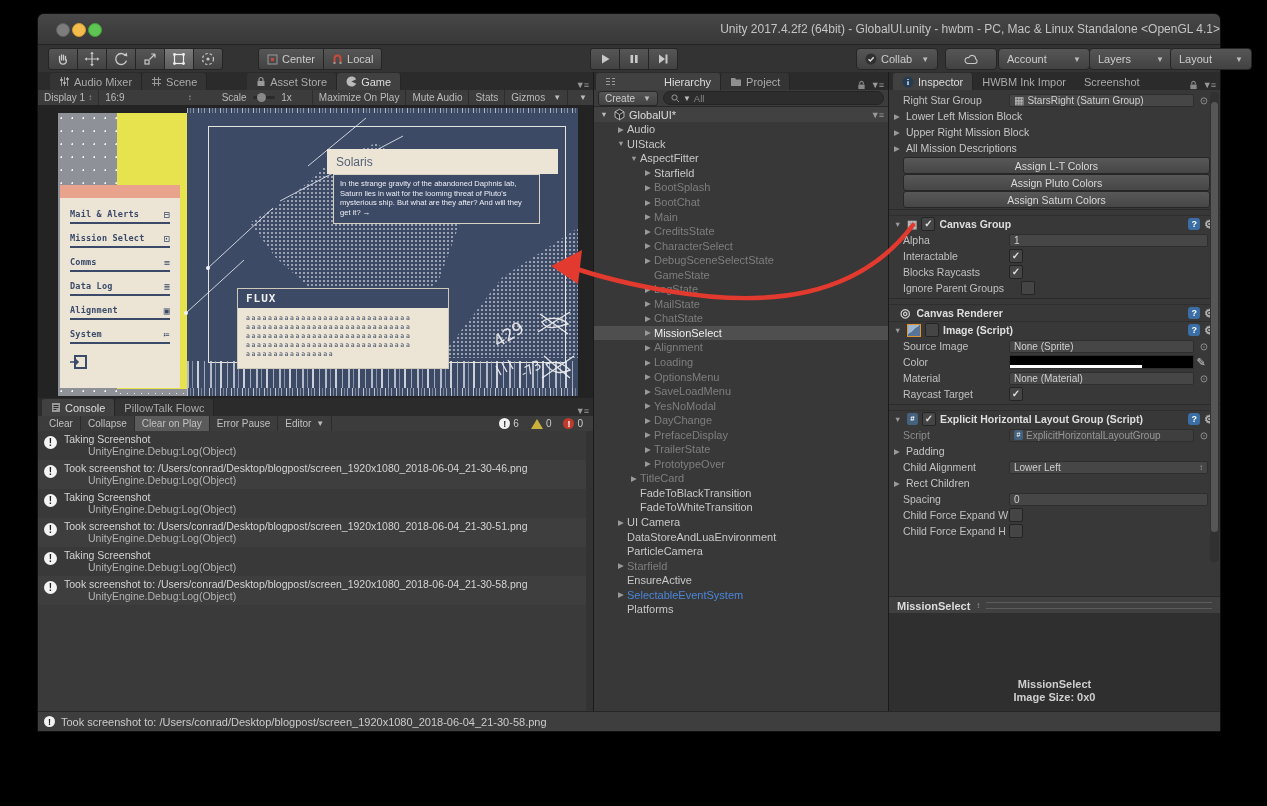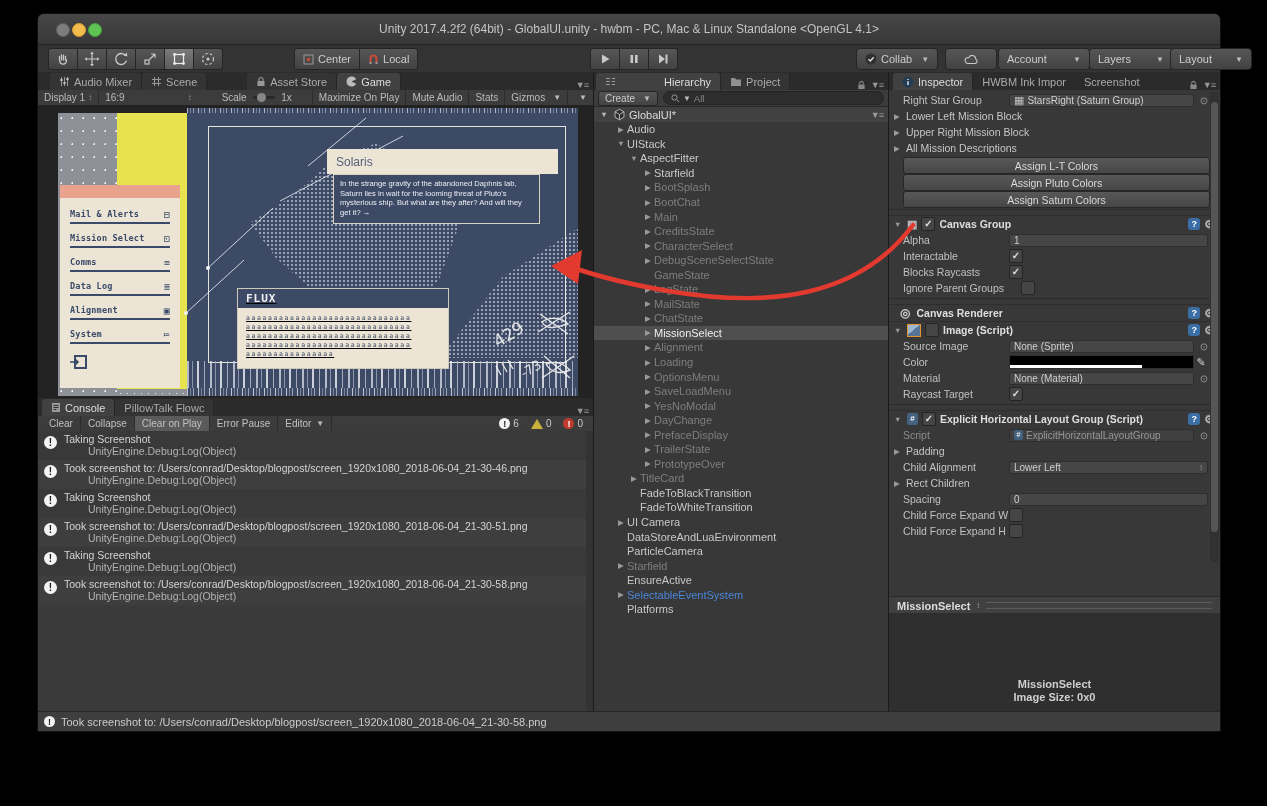--- a/index.html
+++ b/index.html
@@ -5,21 +5,21 @@
   html,body{margin:0;padding:0;}
   body{width:1267px;height:806px;background:#000;position:relative;overflow:hidden;
        font-family:"Liberation Sans",sans-serif;-webkit-font-smoothing:antialiased;}
   .abs{position:absolute;}
   
   #window{position:absolute;left:38px;top:14px;width:1182px;height:717px;background:#383838;
           border-radius:6px 6px 0 0;box-shadow:0 0 0 1px #101010,0 14px 40px rgba(0,0,0,.6);}
   #titlebar{position:absolute;left:0;top:0;right:0;height:30px;border-radius:6px 6px 0 0;
             background:linear-gradient(#474747,#383838);border-bottom:1px solid #222;}
   .tl{position:absolute;top:9px;width:12px;height:12px;border-radius:50%;}
-  #title-text{position:absolute;left:0;right:0;top:8px;text-align:center;font-size:12px;color:#c4c4c4;}
+  #title-text{position:absolute;left:0;right:0;top:8px;text-align:right;font-size:12px;color:#c4c4c4;}
   #toolbar{position:absolute;left:0;top:31px;right:0;height:27px;background:#333;border-bottom:1px solid #1c1c1c;}
   .tbtn{display:inline-flex;align-items:center;justify-content:center;height:20px;
         background:linear-gradient(#565656,#424242);border:1px solid #252525;color:#ccc;font-size:11px;}
   .tgroup{position:absolute;top:3px;display:flex;}
   .tgroup .tbtn{border-radius:0;border-left-width:0;width:28px;}
   .tgroup .tbtn:first-child{border-radius:3px 0 0 3px;border-left-width:1px;}
   .tgroup .tbtn:last-child{border-radius:0 3px 3px 0;}
   .tbtn.on{background:linear-gradient(#7a7a7a,#5c5c5c);}
   .pill{border-radius:4px;padding:0 8px;gap:4px;}
   .dd-arrow{font-size:8px;color:#bbb;margin-left:5px;}
@@ -54,21 +54,21 @@
   #gmenu{position:absolute;left:2px;top:77px;width:120px;height:203px;background:#ece5d6;}
   #gmenu-header{position:absolute;left:0;top:0;right:0;height:13px;background:#e9a28b;}
   #gmenu-items{position:absolute;left:10px;right:10px;top:21px;}
   .mitem{height:16px;border-bottom:2px solid #3a4a68;margin-bottom:6px;display:flex;align-items:center;justify-content:space-between;
          font-family:"DejaVu Sans Mono",monospace;font-size:8.5px;font-weight:bold;color:#3a4a68;letter-spacing:0.2px;}
   .micon{font-size:10px;font-weight:normal;}
   .gdialog-title{position:absolute;left:269px;top:41px;width:231px;height:25px;background:#ece5d6;color:#55617a;
                  font-size:12px;display:flex;align-items:center;padding-left:9px;box-sizing:border-box;}
   .gdialog-body{position:absolute;left:275px;top:66px;width:207px;height:50px;background:#3d4a66;border:1px solid #d8d2c2;
                 color:#eceef4;font-size:7.6px;line-height:9.6px;padding:4px 6px;box-sizing:border-box;}
-  #flux{position:absolute;left:179px;top:180px;width:212px;height:81px;background:#ece5d6;border:1px solid #cfc9ba;box-sizing:border-box;text-decoration:underline;}
+  #flux{position:absolute;left:179px;top:180px;width:212px;height:81px;background:#ece5d6;border:1px solid #cfc9ba;box-sizing:border-box;}
   #flux-header{height:19px;background:#3d4a66;color:#f0f0f0;font-family:"DejaVu Sans Mono",monospace;font-weight:bold;
                font-size:11px;letter-spacing:1px;display:flex;align-items:center;padding-left:8px;}
   #flux-body{padding:6px 8px 0 8px;font-family:"DejaVu Sans Mono",monospace;font-size:6.5px;letter-spacing:1.6px;
              color:#3d4a66;line-height:9px;}
   .wrect{position:absolute;border:1.5px solid rgba(242,240,232,.92);}
   
   #console-panel{left:0;top:384px;width:555px;height:314px;}
   #console-toolbar{position:absolute;left:0;right:0;top:18px;height:15px;background:#3c3c3c;border-bottom:1px solid #272727;
                    display:flex;align-items:center;font-size:10px;color:#c0c0c0;}
   .cbtn{height:15px;display:inline-flex;align-items:center;padding:0 7px;border-right:1px solid #2c2c2c;}
@@ -202,21 +202,21 @@
             <circle cx="12.5" cy="12.5" r="1.4" fill="#eee"></circle>
           </svg>
       </span>
       <span class="tbtn">
         <svg class="icon-svg" width="16" height="16" viewBox="0 0 16 16">
             <circle cx="8" cy="8" r="5.5" stroke="#c8c8c8" stroke-width="1.2" fill="none" stroke-dasharray="2.5 2"></circle>
             <circle cx="8" cy="8" r="1.6" fill="#c8c8c8"></circle>
           </svg>
       </span>
     </div>
-    <div class="tgroup" style="left:220px;margin-left:36px;">
+    <div class="tgroup" style="left:220px;">
       <span class="tbtn" style="width:auto;padding:0 8px;gap:4px;">
         <svg class="icon-svg" width="11" height="11" viewBox="0 0 11 11">
             <rect x="1" y="1" width="9" height="9" stroke="#999" fill="none"></rect>
             <rect x="4" y="4" width="3" height="3" fill="#c94a3a"></rect>
           </svg>
         <span>Center</span>
       </span>
       <span class="tbtn" style="width:auto;padding:0 8px;gap:4px;">
         <svg class="icon-svg" width="11" height="11" viewBox="0 0 11 11">
             <path d="M2.5 9V4.5a3 3 0 0 1 6 0V9" stroke="#c94a3a" stroke-width="2" fill="none"></path>

